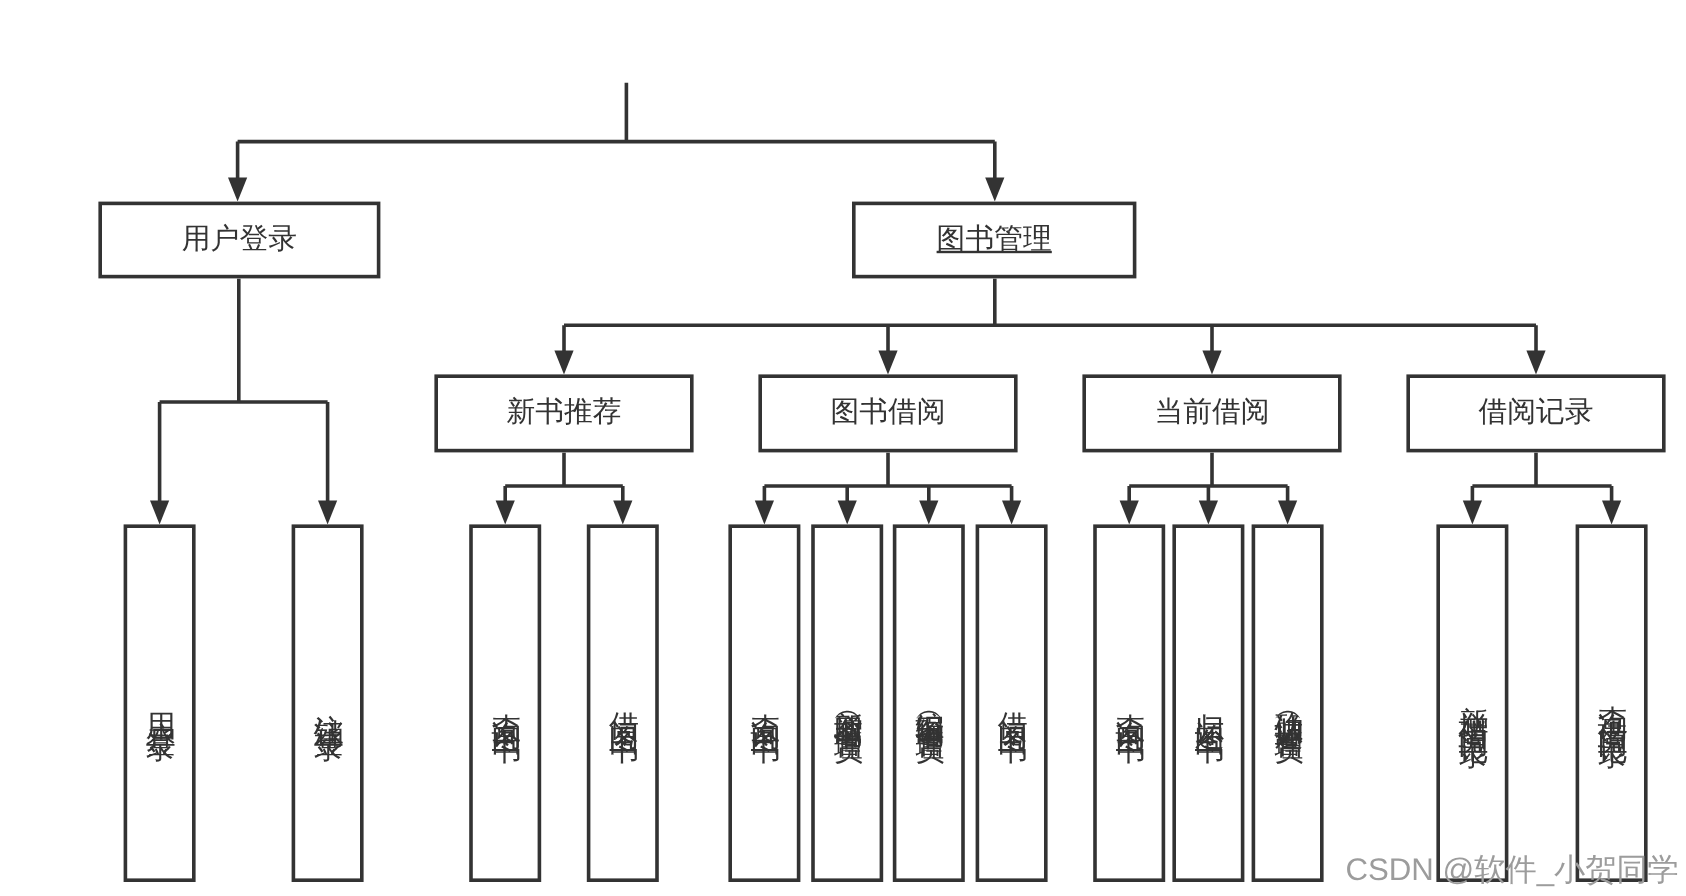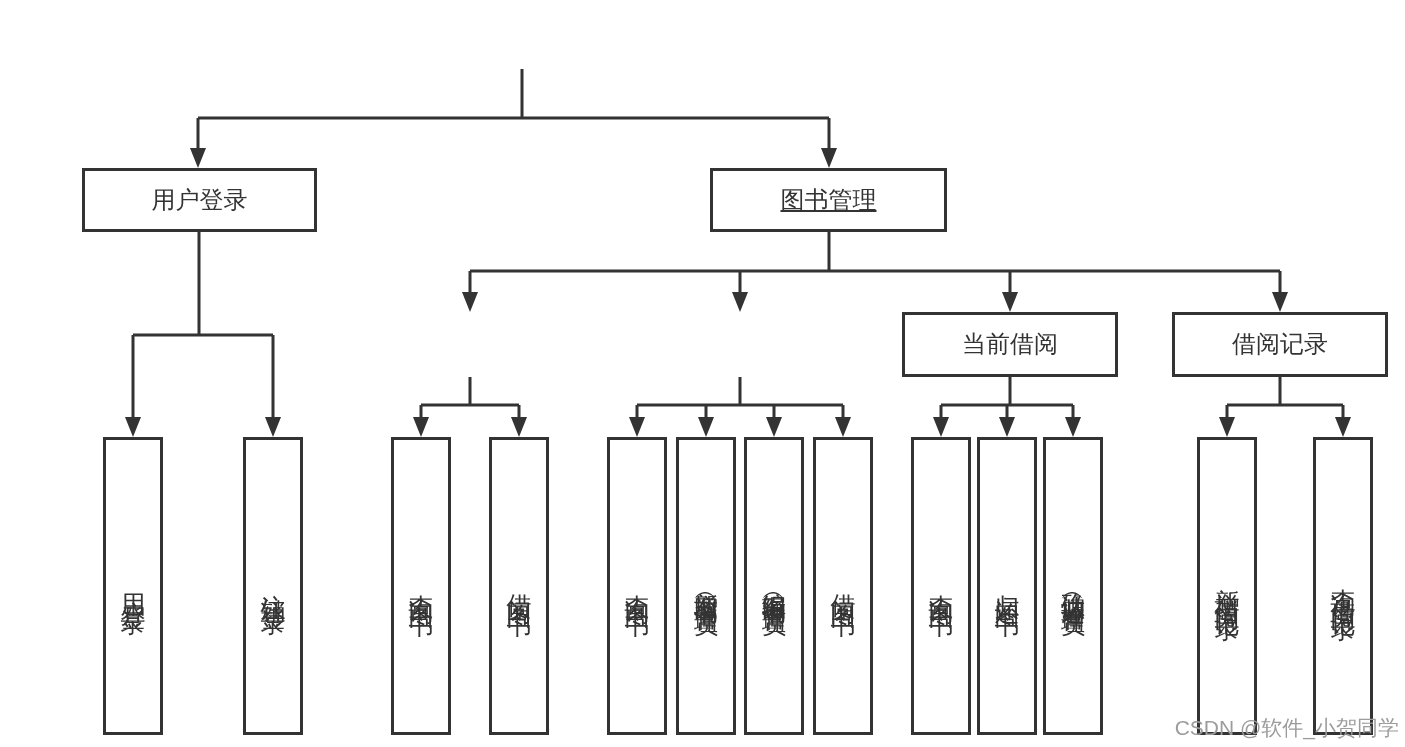--- a/index.html
+++ b/index.html
@@ -61,21 +61,21 @@
     text-orientation:mixed;
     letter-spacing:6px;
     font-size:25px;
     line-height:1;
   }
   .vbox.long{letter-spacing:3px;font-size:24px;}
   .watermark{
     position:absolute;
     right:6px;bottom:5px;
     color:var(--watermark);
-    font-size:21px;
+    font-size:26px;
     z-index:5;
     white-space:nowrap;
   }
 </style>
 </head>
 <body>
 
 <div class="canvas">
 
   <svg class="connectors" viewBox="0 0 1405 747" xmlns="http://www.w3.org/2000/svg">
@@ -112,20 +112,22 @@
     <polygon points="999,417 1015,417 1007,437"></polygon>
     <polygon points="1065,417 1081,417 1073,437"></polygon>
     <polygon points="1219,417 1235,417 1227,437"></polygon>
     <polygon points="1335,417 1351,417 1343,437"></polygon>
   </svg>
 
 
   <div class="box box-l2" style="left:82px;width:235px;">用户登录</div>
   <div class="box box-l2" style="left:710px;width:237px;text-decoration:underline;">图书管理</div>
 
+  <div class="box box-l3" style="left:362px;">新书推荐</div>
+  <div class="box box-l3" style="left:632px;">图书借阅</div>
   <div class="box box-l3" style="left:902px;">当前借阅</div>
   <div class="box box-l3" style="left:1172px;">借阅记录</div>
 
   <div class="box vbox" style="left:103px;">用户登录</div>
   <div class="box vbox" style="left:243px;">注销登录</div>
 
   <div class="box vbox" style="left:391px;">查询图书</div>
   <div class="box vbox" style="left:489px;">借阅图书</div>
 
   <div class="box vbox" style="left:607px;">查询图书</div>

